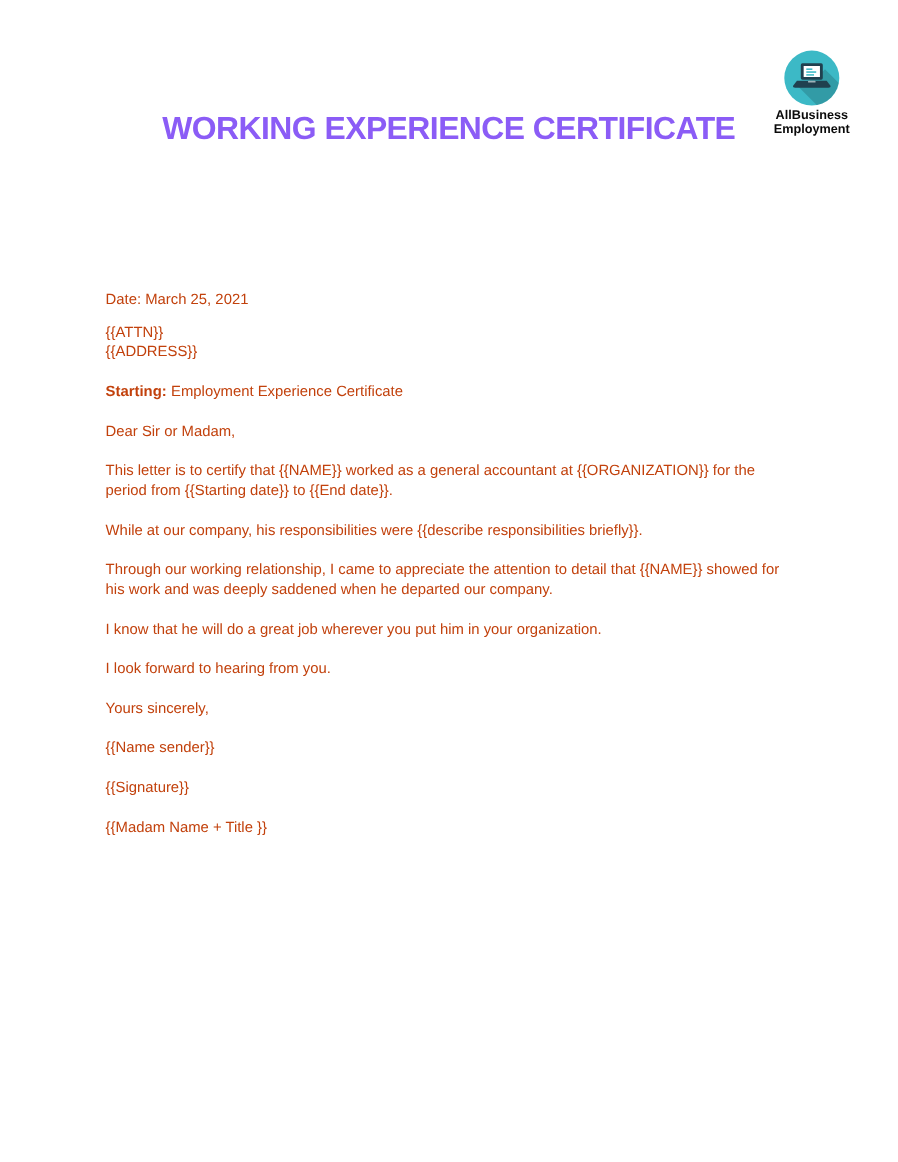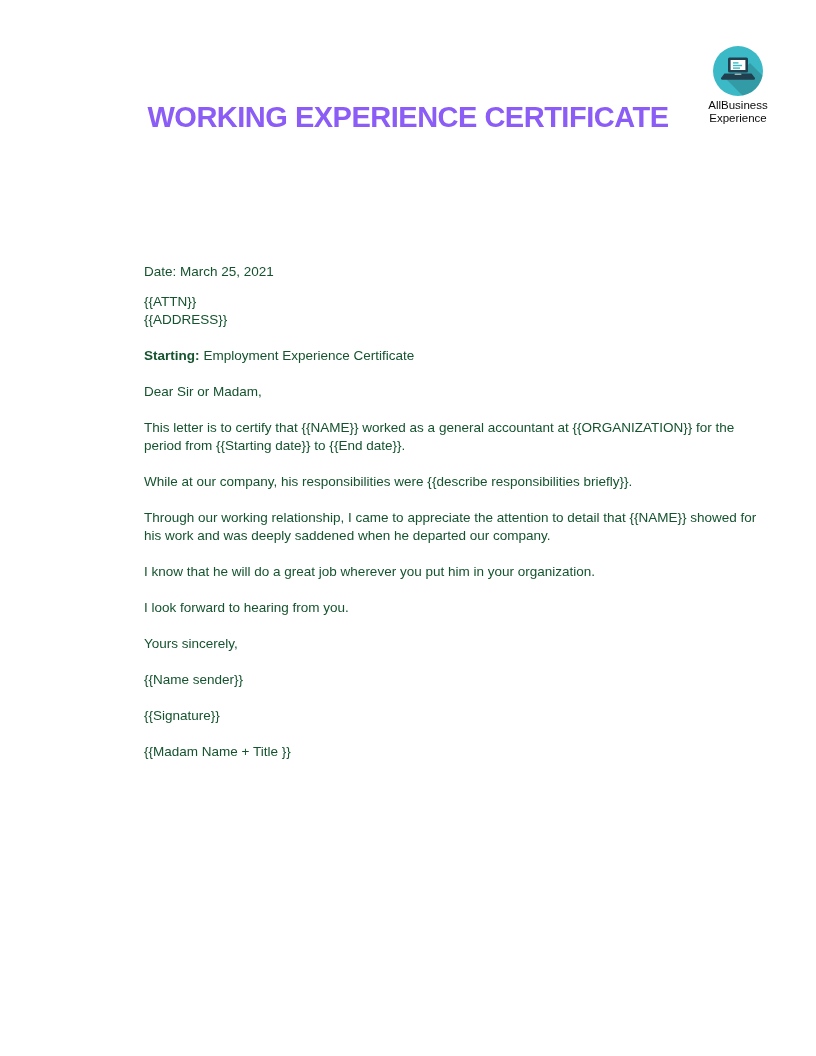--- a/index.html
+++ b/index.html
@@ -26,29 +26,29 @@
     top:45px;left:703px;
     width:70px;
     text-align:center;
   }
   .logo svg{display:block;margin:0 auto 2px auto;}
   .brand{
     font-size:11.5px;
     line-height:13px;
     color:#0a0a0a;
     letter-spacing:0;
+    font-weight:bold;
   }
   .letter{
     position:absolute;
     top:263px;left:96px;
     width:626px;
     font-size:13.5px;
     line-height:18px;
-    color:#14532d;
-    margin-left:48px;
+    color:#c2410c;
   }
   .letter p{margin:0 0 18px 0;}
   .letter .date-line{margin-bottom:12px;}
   .letter .addr-block div{line-height:18px;}
   .letter .addr-block{margin-bottom:18px;}
   .bold{font-weight:700;}
   .subject-label{margin-right:4px;}
 </style>
 </head>
 <body>
@@ -68,21 +68,21 @@
       </g>
       <rect x="16" y="12.5" width="20" height="15" rx="1.5" fill="#20404f"></rect>
       <rect x="18.6" y="15" width="14.8" height="10" fill="#ffffff"></rect>
       <rect x="21" y="17.2" width="5.5" height="1.4" fill="#3cb9c6"></rect>
       <rect x="21" y="19.8" width="9" height="1.4" fill="#3cb9c6"></rect>
       <rect x="21" y="22.4" width="7" height="1.4" fill="#3cb9c6"></rect>
       <path d="M12.5 28.5 L39.5 28.5 L43 33 Q43.5 34.8 41 34.8 L11 34.8 Q8.5 34.8 9 33 Z" fill="#20404f"></path>
       <rect x="22.5" y="28.5" width="7" height="1.6" rx="0.8" fill="#9fb3ba"></rect>
     </svg>
     <div class="brand">AllBusiness</div>
-    <div class="brand">Experience</div>
+    <div class="brand">Employment</div>
   </div>
 
   <div class="doc-title">WORKING EXPERIENCE CERTIFICATE</div>
 
   <div class="letter">
 
     <p class="date-line">Date: March 25, 2021</p>
 
     <div class="addr-block">
       <div>{{ATTN}}</div>

